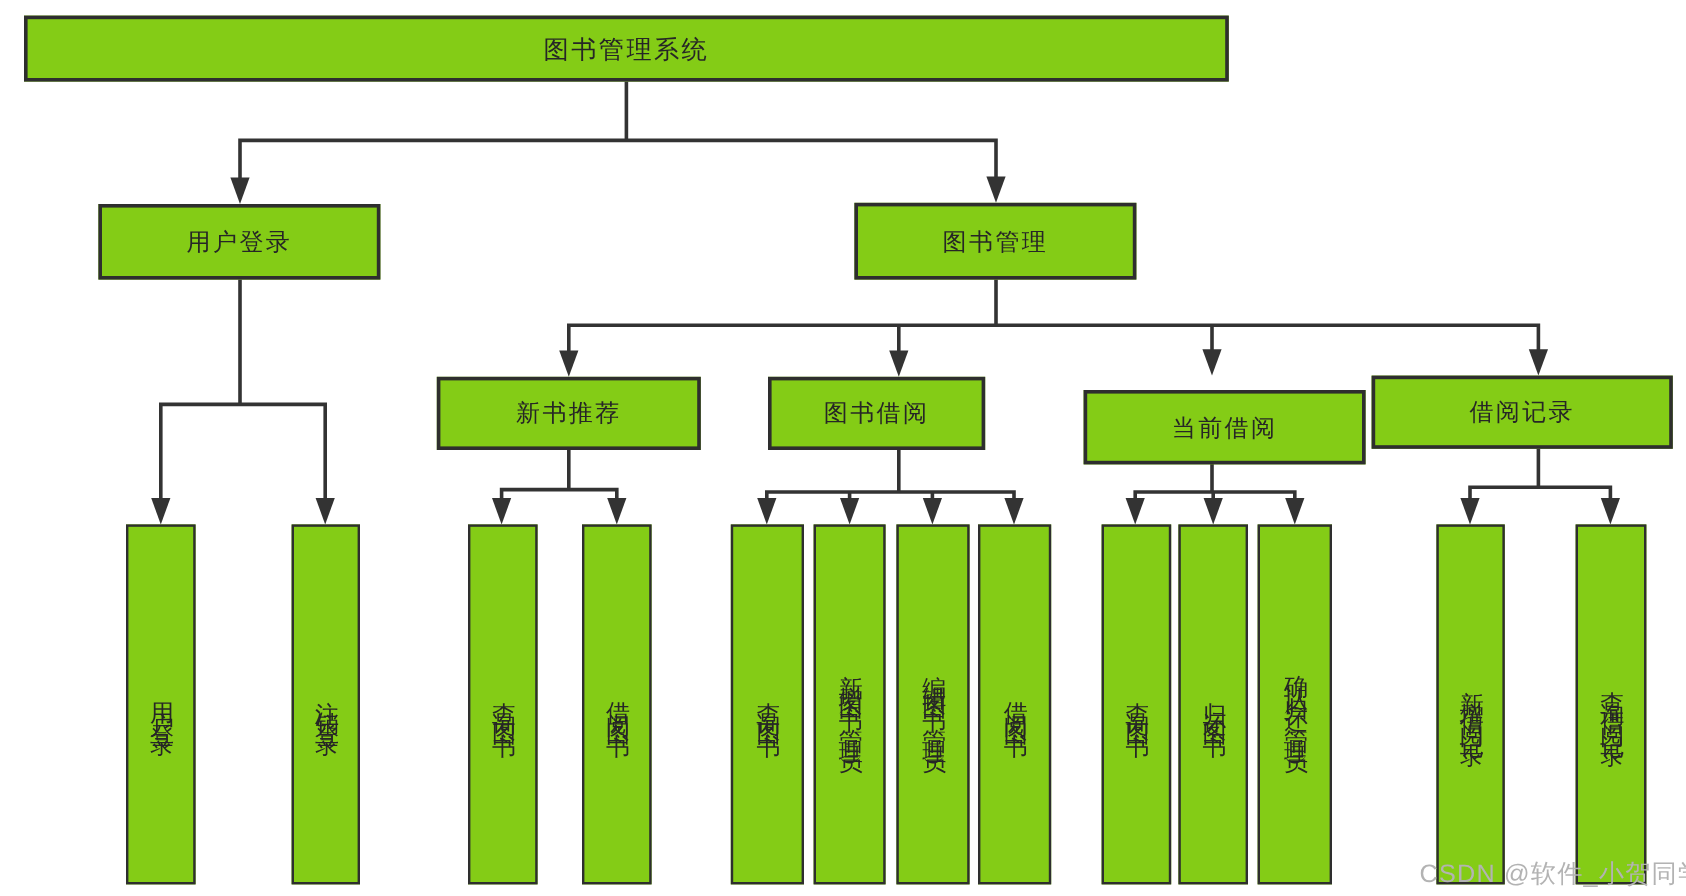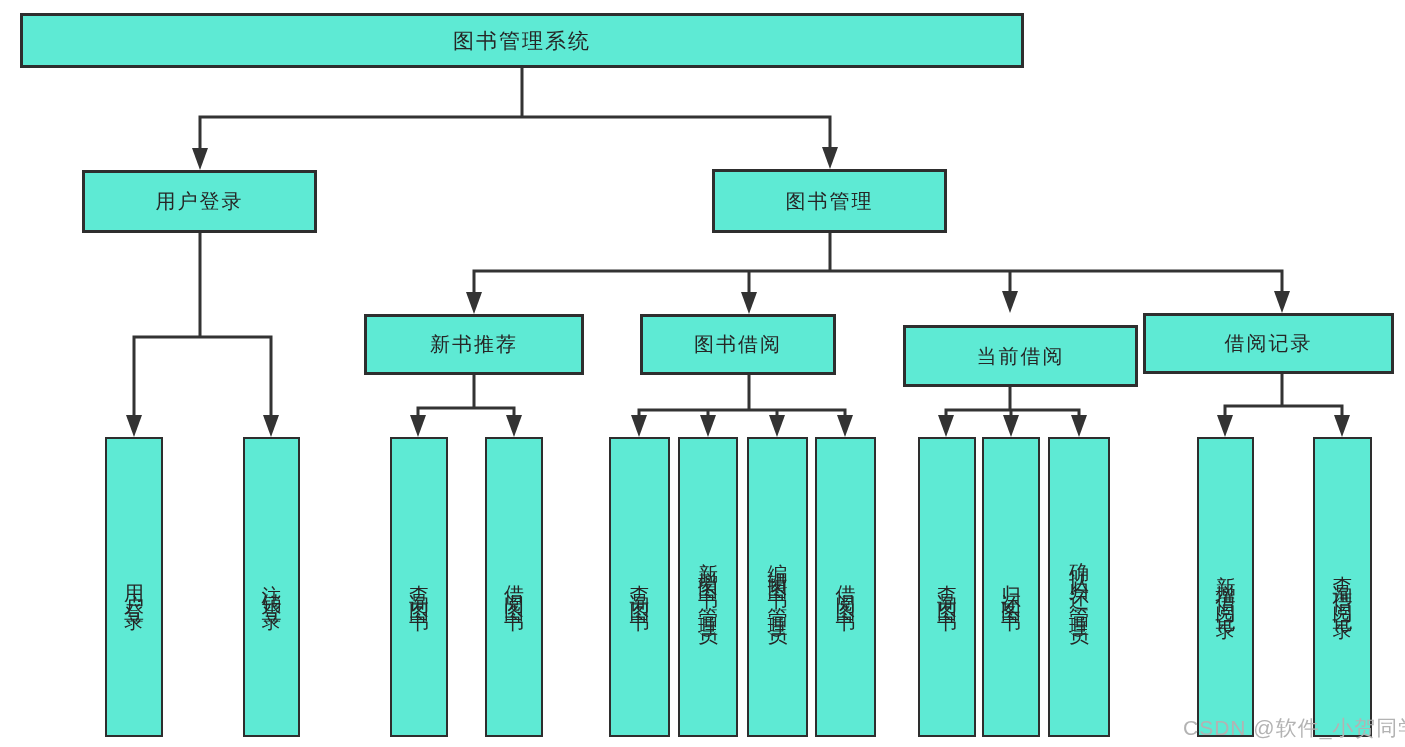--- a/index.html
+++ b/index.html
@@ -3,21 +3,21 @@
 <meta charset="utf-8">
 <style>
   html,body { margin:0; padding:0; background:#ffffff; }
   .stage {
     position:relative; width:1405px; height:747px; background:#ffffff;
     font-family:"Liberation Sans","DejaVu Sans",sans-serif; overflow:hidden;
     color:#262626;
   }
   .wires { position:absolute; left:0; top:0; z-index:1; }
   .box {
-    position:absolute; box-sizing:border-box; background:#5eead4;
+    position:absolute; box-sizing:border-box; background:#84cc16;
     border:3px solid #2e2e2e; display:flex; align-items:center; justify-content:center;
     z-index:2;
   }
   .hbox span { font-size:20px; letter-spacing:2px; white-space:nowrap; }
   .root span { font-size:21px; }
   .vbox { border-width:2.5px; }
   .vbox span {
     writing-mode:vertical-lr; font-size:20px; letter-spacing:9px; line-height:1.05;
     white-space:nowrap;
   }
@@ -71,21 +71,21 @@
   <div class="box hbox" style="left:82px;top:170px;width:235px;height:63px">
     <span>用户登录</span>
   </div>
   <div class="box hbox" style="left:364px;top:314px;width:220px;height:61px">
     <span>新书推荐</span>
   </div>
 
   <div class="box hbox" style="left:712px;top:169px;width:235px;height:64px">
     <span>图书管理</span>
   </div>
-  <div class="box hbox" style="left:640px;top:314px;width:196px;height:61px">
+  <div class="box hbox" style="left:640px;top:314px;width:181px;height:61px">
     <span>图书借阅</span>
   </div>
   <div class="box hbox" style="left:903px;top:325px;width:235px;height:62px">
     <span>当前借阅</span>
   </div>
   <div class="box hbox" style="left:1143px;top:313px;width:251px;height:61px">
     <span>借阅记录</span>
   </div>
 
   <div class="box vbox" style="left:105px;top:437px;width:58px;height:300px">

